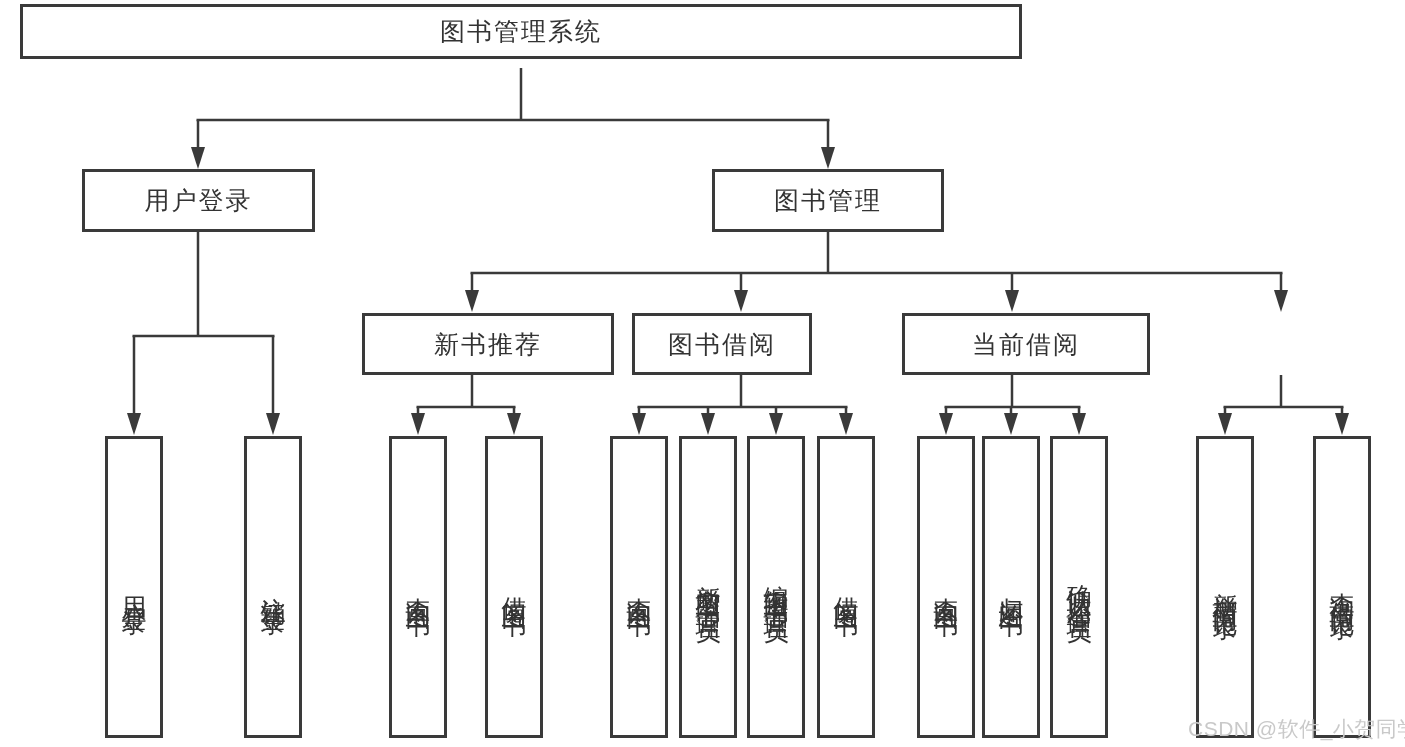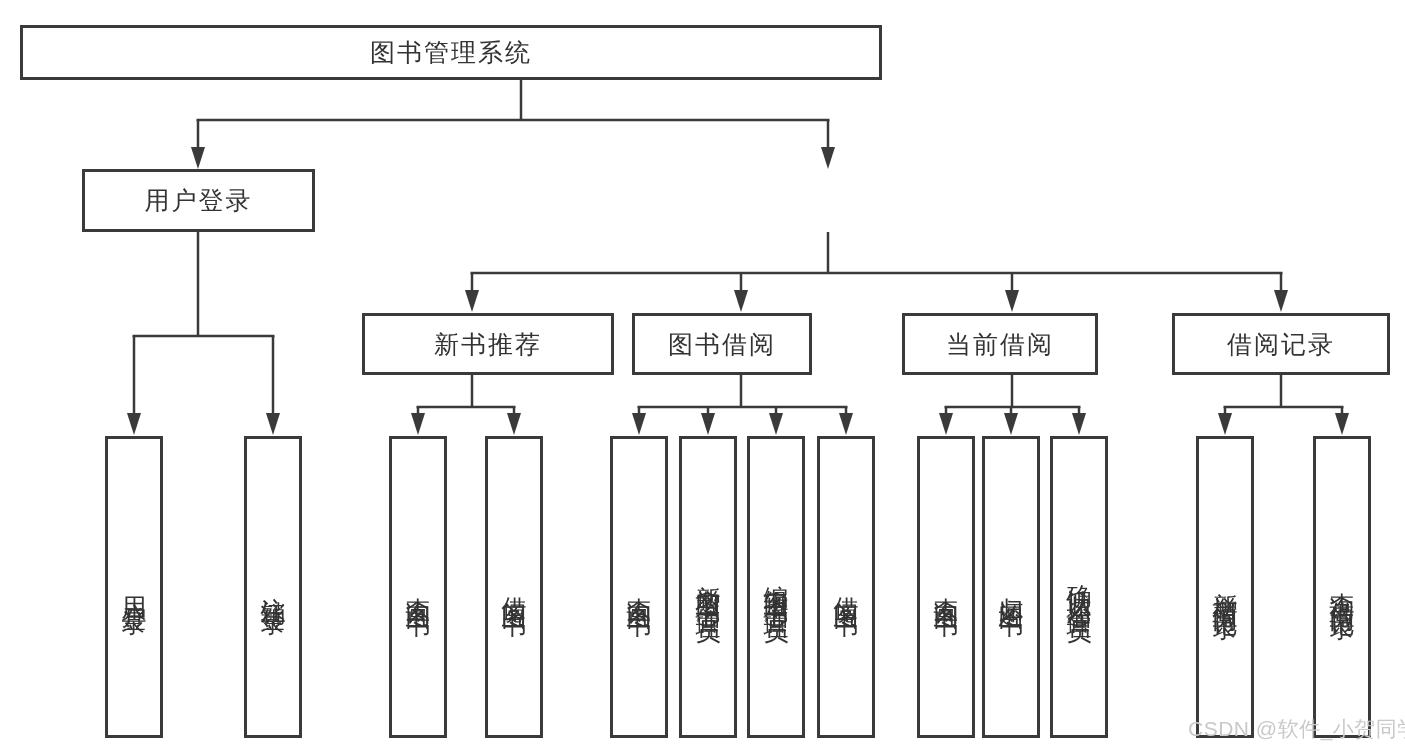--- a/index.html
+++ b/index.html
@@ -117,39 +117,39 @@
       <polygon points="769,413 783,413 776,435"></polygon>
       <polygon points="839,413 853,413 846,435"></polygon>
       <polygon points="939,413 953,413 946,435"></polygon>
       <polygon points="1004,413 1018,413 1011,435"></polygon>
       <polygon points="1072,413 1086,413 1079,435"></polygon>
       <polygon points="1218,413 1232,413 1225,435"></polygon>
       <polygon points="1335,413 1349,413 1342,435"></polygon>
     </g>
   </svg>
 
-  <div class="node" style="left:20px;top:25px;width:862px;height:55px">
+  <div class="node" style="left:20px;top:4px;width:1002px;height:55px">
     <span class="lbl">图书管理系统</span>
   </div>
 
   <div class="node l2" style="left:82px;width:233px">
     <span class="lbl">用户登录</span>
+  </div>
+  <div class="node l2" style="left:712px;width:232px">
+    <span class="lbl">图书管理</span>
   </div>
 
   <div class="node l3" style="left:362px;width:252px">
     <span class="lbl">新书推荐</span>
   </div>
   <div class="node l3" style="left:632px;width:180px">
     <span class="lbl">图书借阅</span>
   </div>
-  <div class="node l3" style="left:902px;width:196px">
+  <div class="node l3" style="left:902px;width:248px">
     <span class="lbl">当前借阅</span>
-  </div>
-  <div class="node l3" style="left:1172px;width:218px">
-    <span class="lbl">借阅记录</span>
   </div>
 
   <div class="node leaf" style="left:105px">
     <span class="lbl">用户登录</span>
   </div>
   <div class="node leaf" style="left:244px">
     <span class="lbl">注销登录</span>
   </div>
 
   <div class="node leaf" style="left:389px">

